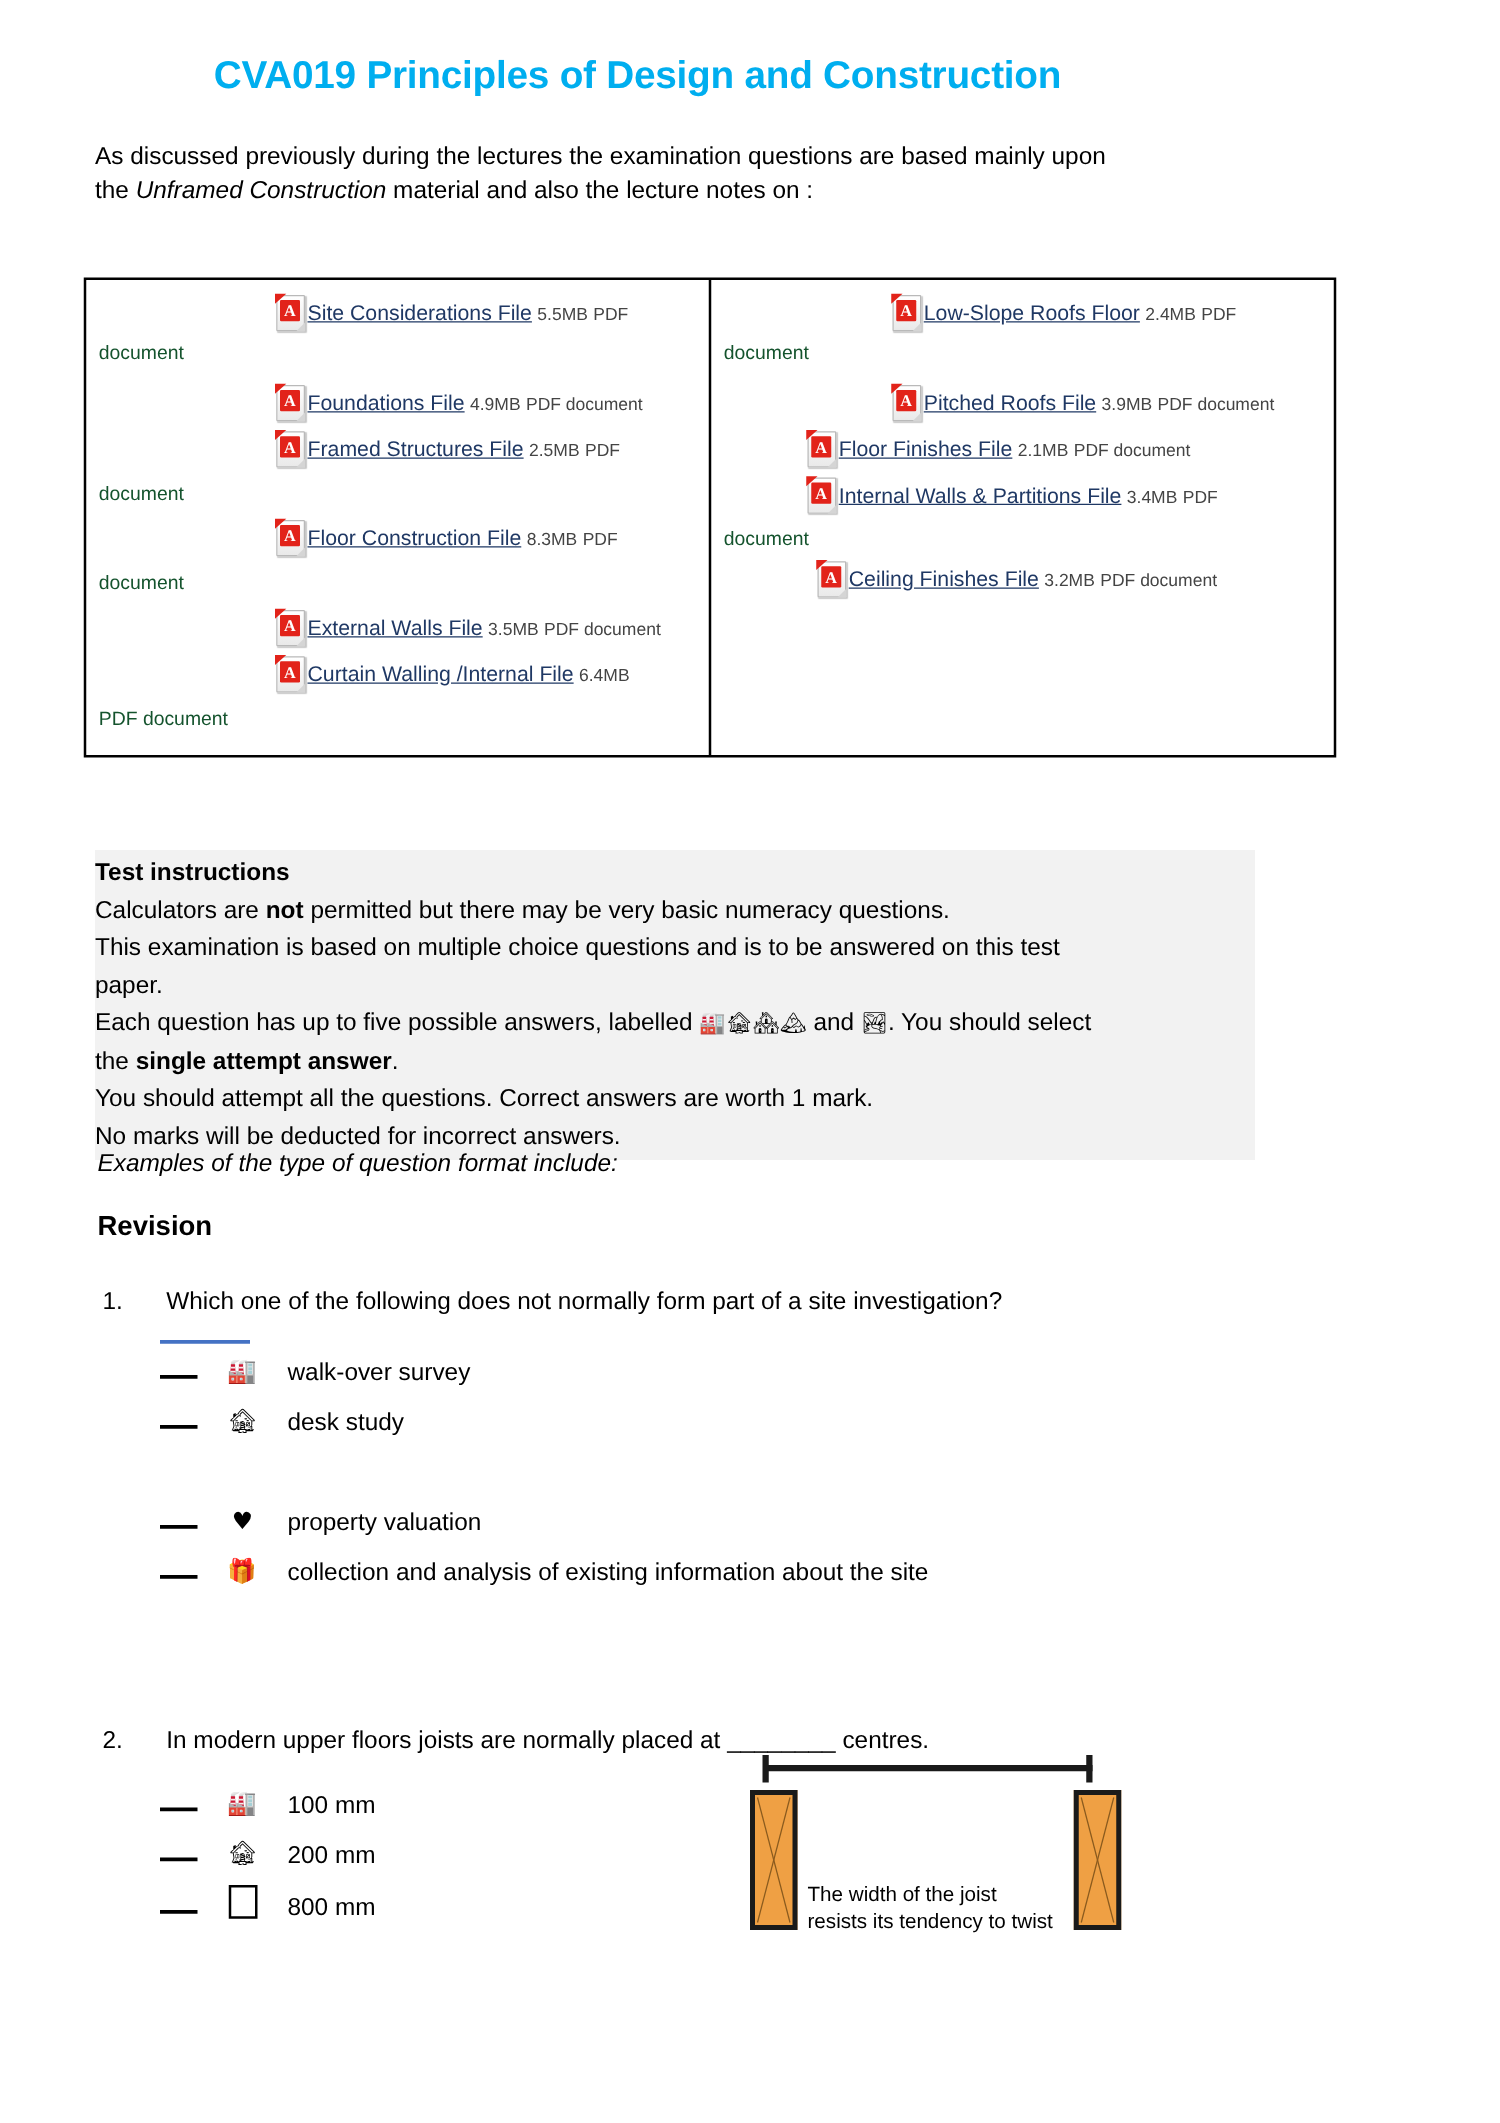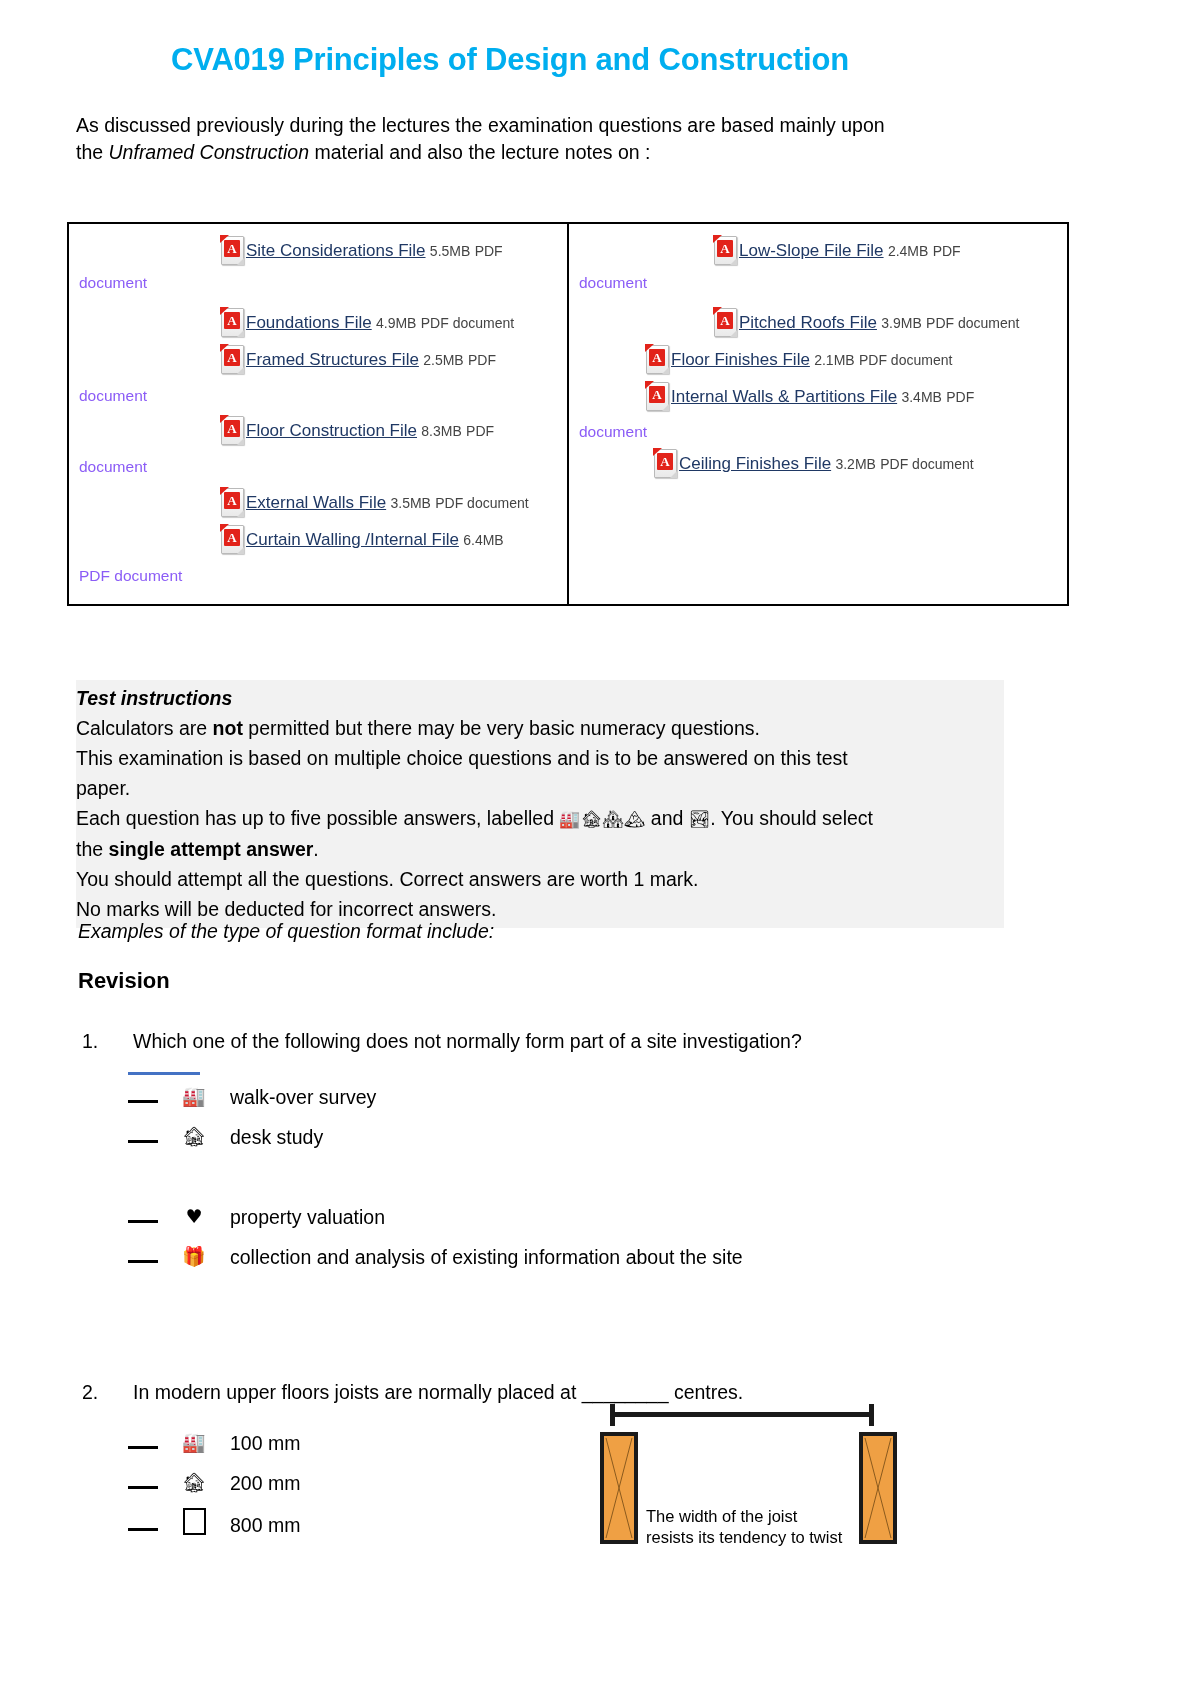--- a/index.html
+++ b/index.html
@@ -130,35 +130,35 @@
     width: 0; height: 0;
     border-right: 7px solid #d5d5d5;
     border-top: 7px solid transparent;
   }
 
   
   .wrapfrag {
     position: absolute;
     left: 10px;
     font-size: 15.5px;
-    color: #8b5cf6;
+    color: #14532d;
   }
 
   
   .instructions {
     position: absolute;
     left: 76px;
     top: 680px;
     width: 928px;
     background: #f2f2f2;
     font-size: 19.5px;
     line-height: 30px;
     padding: 3px 0 4px 0;
   }
-  .instructions .hdr { font-weight: bold; display: block; font-style: italic; }
+  .instructions .hdr { font-weight: bold; display: block; }
   .instructions b { font-weight: bold; }
 
   .wdg {
     font-family: "DejaVu Sans", sans-serif;
     font-size: 17px;
     letter-spacing: 0px;
   }
 
   
   .examples {
@@ -343,21 +343,21 @@
     </div>
 
     <div class="files-col right">
 
       <div class="wrapfrag" style="top:50px;">document</div>
       <div class="wrapfrag" style="top:199px;">document</div>
 
       <div class="fcell" style="left:143px; top:12px;">
         <span class="pdficon">
           <span class="sheet"></span><span class="red"></span><span class="a">A</span><span class="curl"></span><span class="fold"></span>
-        </span><span class="fname">Low-Slope File File</span>
+        </span><span class="fname">Low-Slope Roofs Floor</span>
         <span class="fsize">2.4MB</span>
         <span class="fsize">PDF</span>
       </div>
 
       <div class="fcell" style="left:143px; top:84px;">
         <span class="pdficon">
           <span class="sheet"></span><span class="red"></span><span class="a">A</span><span class="curl"></span><span class="fold"></span>
         </span><span class="fname">Pitched Roofs File</span>
         <span class="fsize">3.9MB</span>
         <span class="fsize">PDF document</span>

